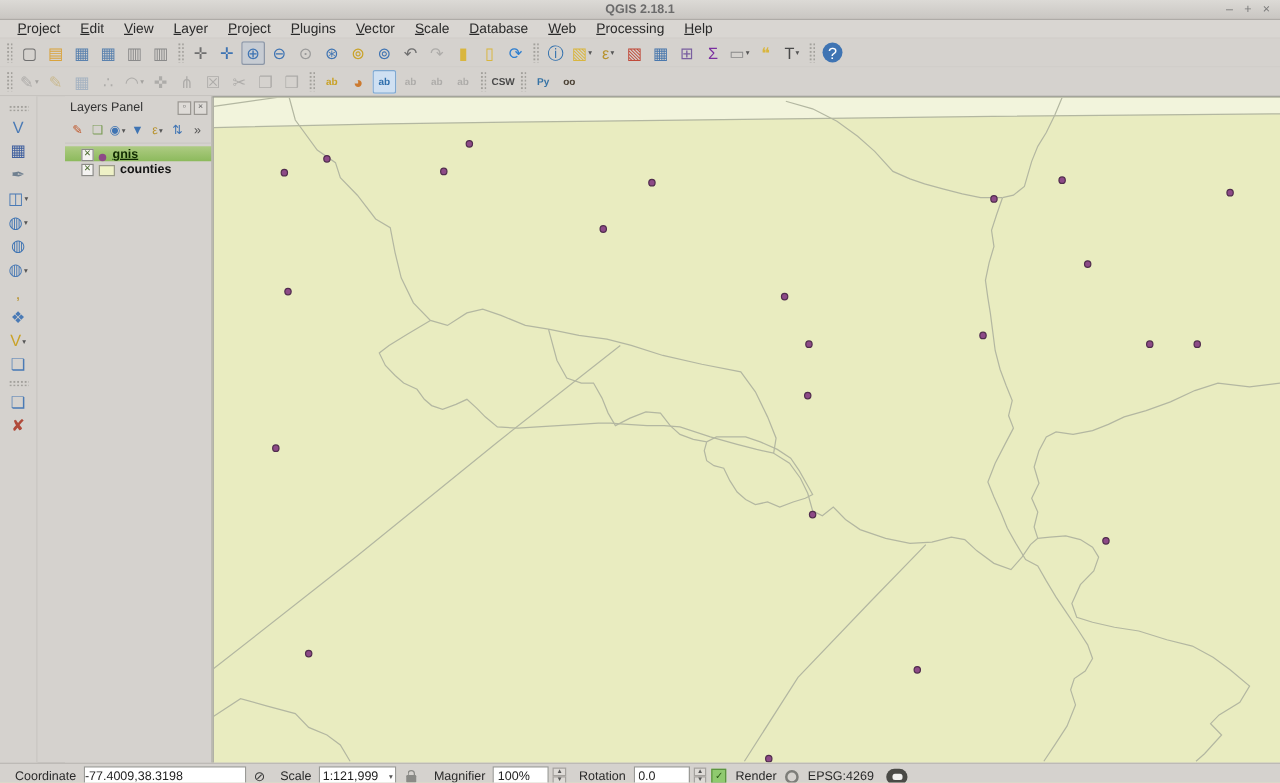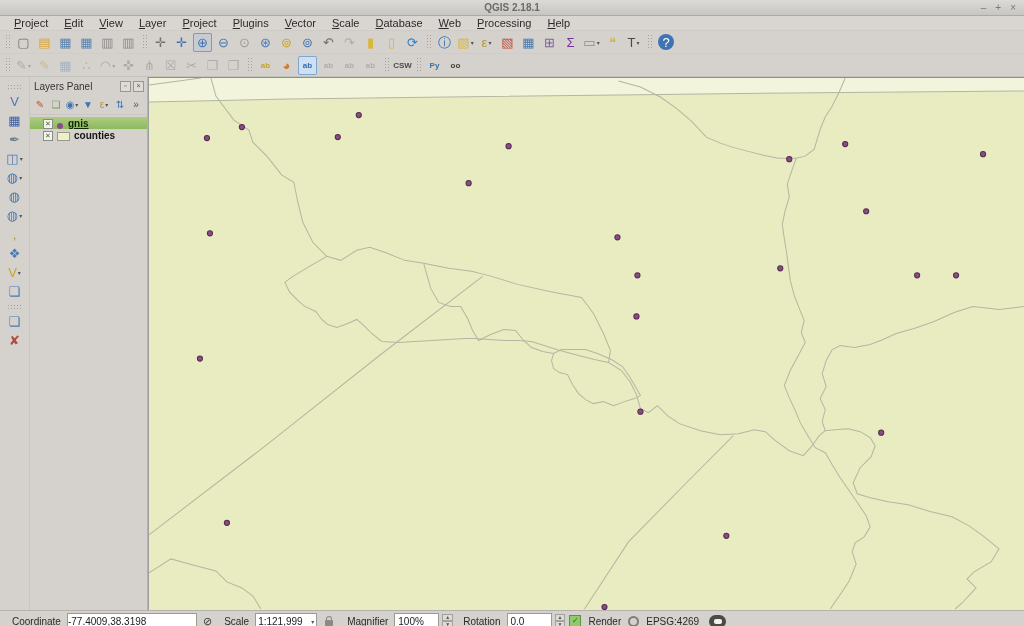--- a/index.html
+++ b/index.html
@@ -29,21 +29,21 @@
   .handle-v{width:5px;height:16px;margin:0 3px;
      background-image:radial-gradient(circle,#a2a09b 0.8px,transparent 1px);background-size:3px 3px;}
   .handle-h{height:5px;width:16px;margin:3px 0;
      background-image:radial-gradient(circle,#a2a09b 0.8px,transparent 1px);background-size:3px 3px;}
   
   .main{display:flex;height:533px;}
   .left-toolbar{width:29px;background:#d5d2ce;display:flex;flex-direction:column;align-items:center;
                 padding-top:4px;border-right:1px solid #c9c6c2;}
   .left-toolbar .tbi{margin:0;}
   
-  .panel{width:117px;background:#d5d2ce;border-right:1px solid #b5b2ae;display:flex;flex-direction:column;}
+  .panel{width:117px;background:#d5d2ce;border-right:1px solid #b5b2ae;display:flex;flex-direction:column;margin-left:22px;}
   .panel-header{height:15px;display:flex;align-items:center;padding:2px 3px 0 4px;}
   .panel-title{font-size:10px;color:#333;flex:1;}
   .panel-btn{width:9px;height:9px;border:1px solid #9a9792;background:#dedbd7;font-size:7px;line-height:8px;
              text-align:center;color:#555;margin-left:2px;}
   .panel-toolbar{height:20px;display:flex;align-items:center;padding:0 2px;border-bottom:1px solid #cac7c3;}
   .panel-toolbar .tbi{height:15px;min-width:14px;}
   .panel-toolbar .tbi .glyph{font-size:10px;line-height:15px;}
   .layer-list{flex:1;padding-top:2px;}
   .layer-row{display:flex;align-items:flex-end;height:12px;padding-left:13px;}
   .layer-row.sel{background:linear-gradient(#aecb83,#8cba5c);}

